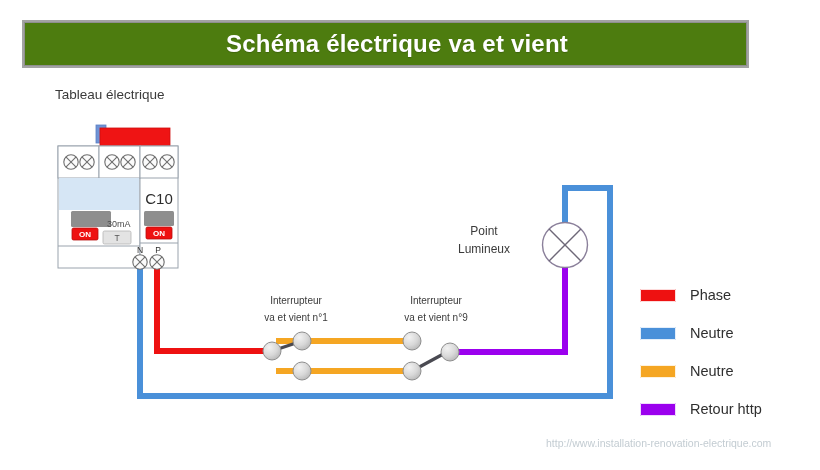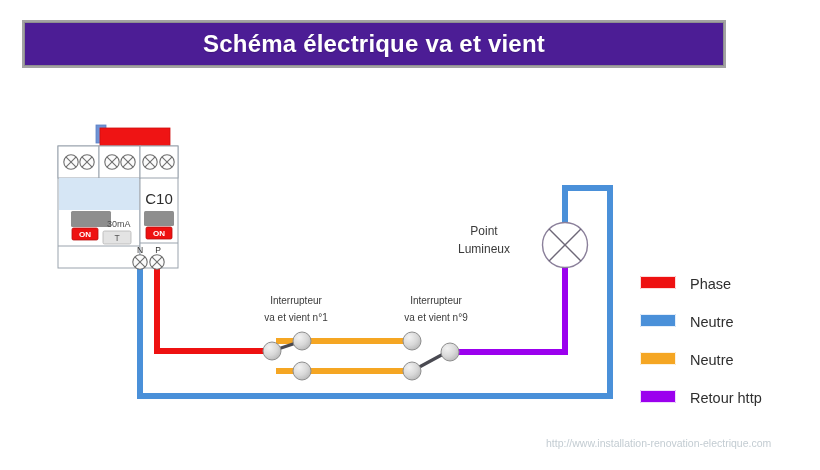--- a/index.html
+++ b/index.html
@@ -15,25 +15,26 @@
     font-family: "Liberation Sans", sans-serif;
     overflow: hidden;
   }
   
   #title-banner {
     position: absolute;
     left: 22px;
     top: 20px;
     width: 704px;
     height: 48px;
-    background: #4c1d95;
+    background: #4d7c0f;
     box-shadow: inset 0 0 0 2px #a3a3a3, inset 0 0 0 3px #8f8f8f;
     display: flex;
     align-items: center;
     justify-content: center;
+    padding-left: 23px;
   }
   #title-text {
     color: #ffffff;
     font-size: 24px;
     font-weight: bold;
     letter-spacing: 0.2px;
     text-shadow: 0 1px 1px rgba(0,0,0,0.18);
   }
   
   .plain-label {
@@ -70,21 +71,21 @@
     font-size: 10.5px;
     white-space: nowrap;
     padding-left: 11px;
   }
   
   #diagram { position: absolute; left: 0; top: 0; }
   
   #legend { position: absolute; left: 640px; top: 276px; }
   .legend-row {
     display: flex;
-    align-items: flex-start;
+    align-items: center;
     height: 38px;
   }
   .legend-swatch {
     width: 36px;
     height: 13px;
     border-radius: 1px;
     margin-right: 14px;
     flex: 0 0 auto;
   }
   .legend-text {
@@ -95,20 +96,21 @@
 </style>
 </head>
 <body>
 
 <div id="page">
 
   <div id="title-banner">
     <div id="title-text">Schéma électrique va et vient</div>
   </div>
 
+  <div class="plain-label" id="panel-caption">Tableau électrique</div>
 
   <div class="sw-label" id="sw1-label">
     <div>Interrupteur</div>
     <div>va et vient n°1</div>
   </div>
 
   <div class="sw-label" id="sw2-label">
     <div>Interrupteur</div>
     <div>va et vient n°9</div>
   </div>

